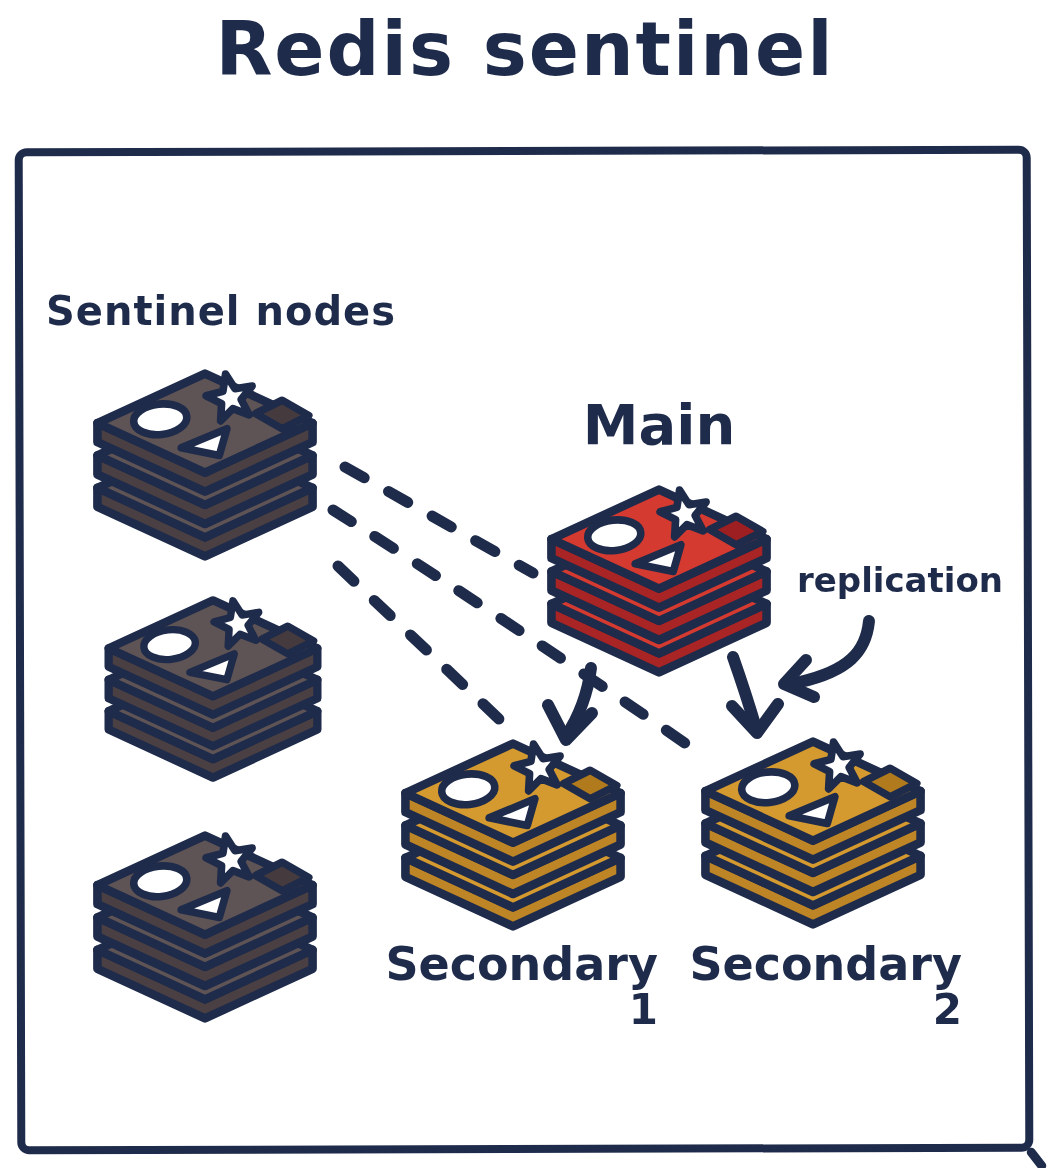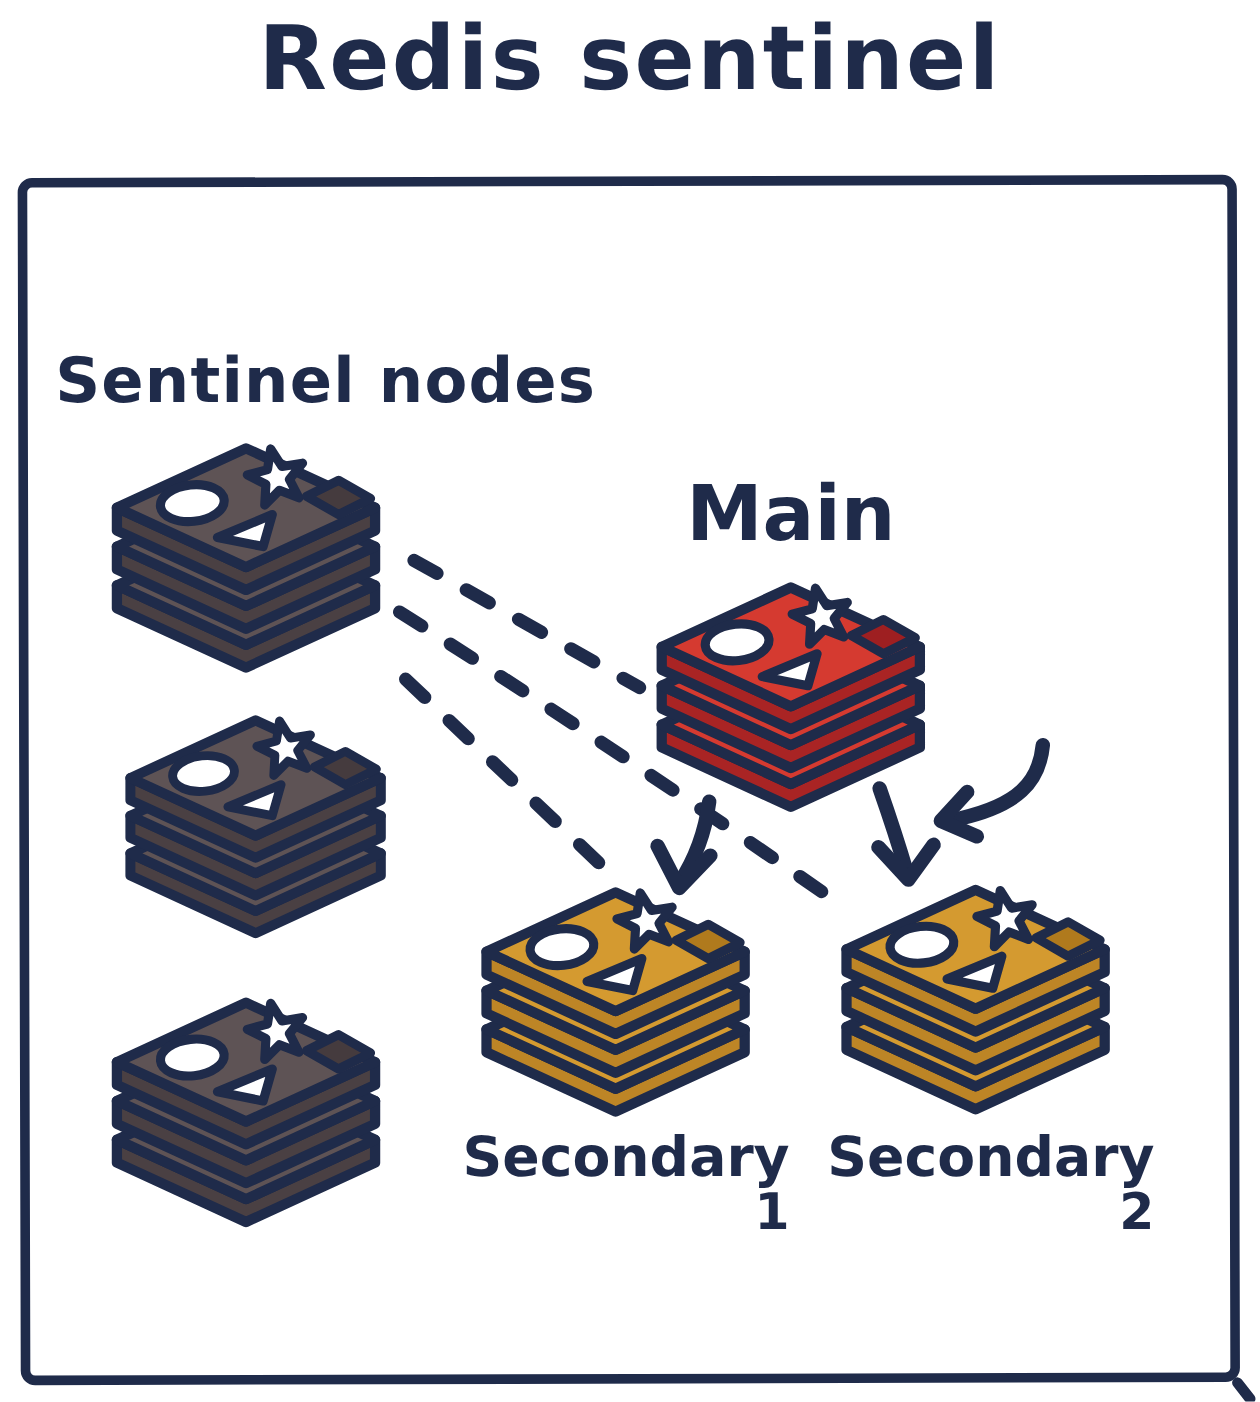--- a/index.html
+++ b/index.html
@@ -45,31 +45,31 @@
     width: 9px;
     height: 26px;
     background: var(--ink, #1f2b4a);
     border-radius: 5px;
     transform: rotate(-38deg);
   }
   .group-label {
     position: absolute;
     left: 46px;
     top: 288px;
-    font-size: 52px;
+    font-size: 40px;
     font-weight: bold;
     letter-spacing: 1px;
   }
   .main-label {
     position: absolute;
     left: 540px;
     top: 392px;
     width: 238px;
     text-align: center;
-    font-size: 64px;
+    font-size: 56px;
     font-weight: bold;
   }
   .replication-label {
     position: absolute;
     left: 795px;
     top: 560px;
     width: 210px;
     text-align: center;
     font-size: 34px;
     font-weight: bold;
@@ -138,20 +138,21 @@
 
   <div class="title">Redis sentinel</div>
 
   <div class="frame"></div>
   <div class="frame-overshoot"></div>
 
   <div class="group-label">Sentinel nodes</div>
 
   <div class="main-label">Main</div>
 
+  <div class="replication-label">replication</div>
 
   <div class="secondary-label s1">
     <div>Secondary</div>
     <div class="num">1</div>
   </div>
   <div class="secondary-label s2">
     <div>Secondary</div>
     <div class="num">2</div>
   </div>
 

